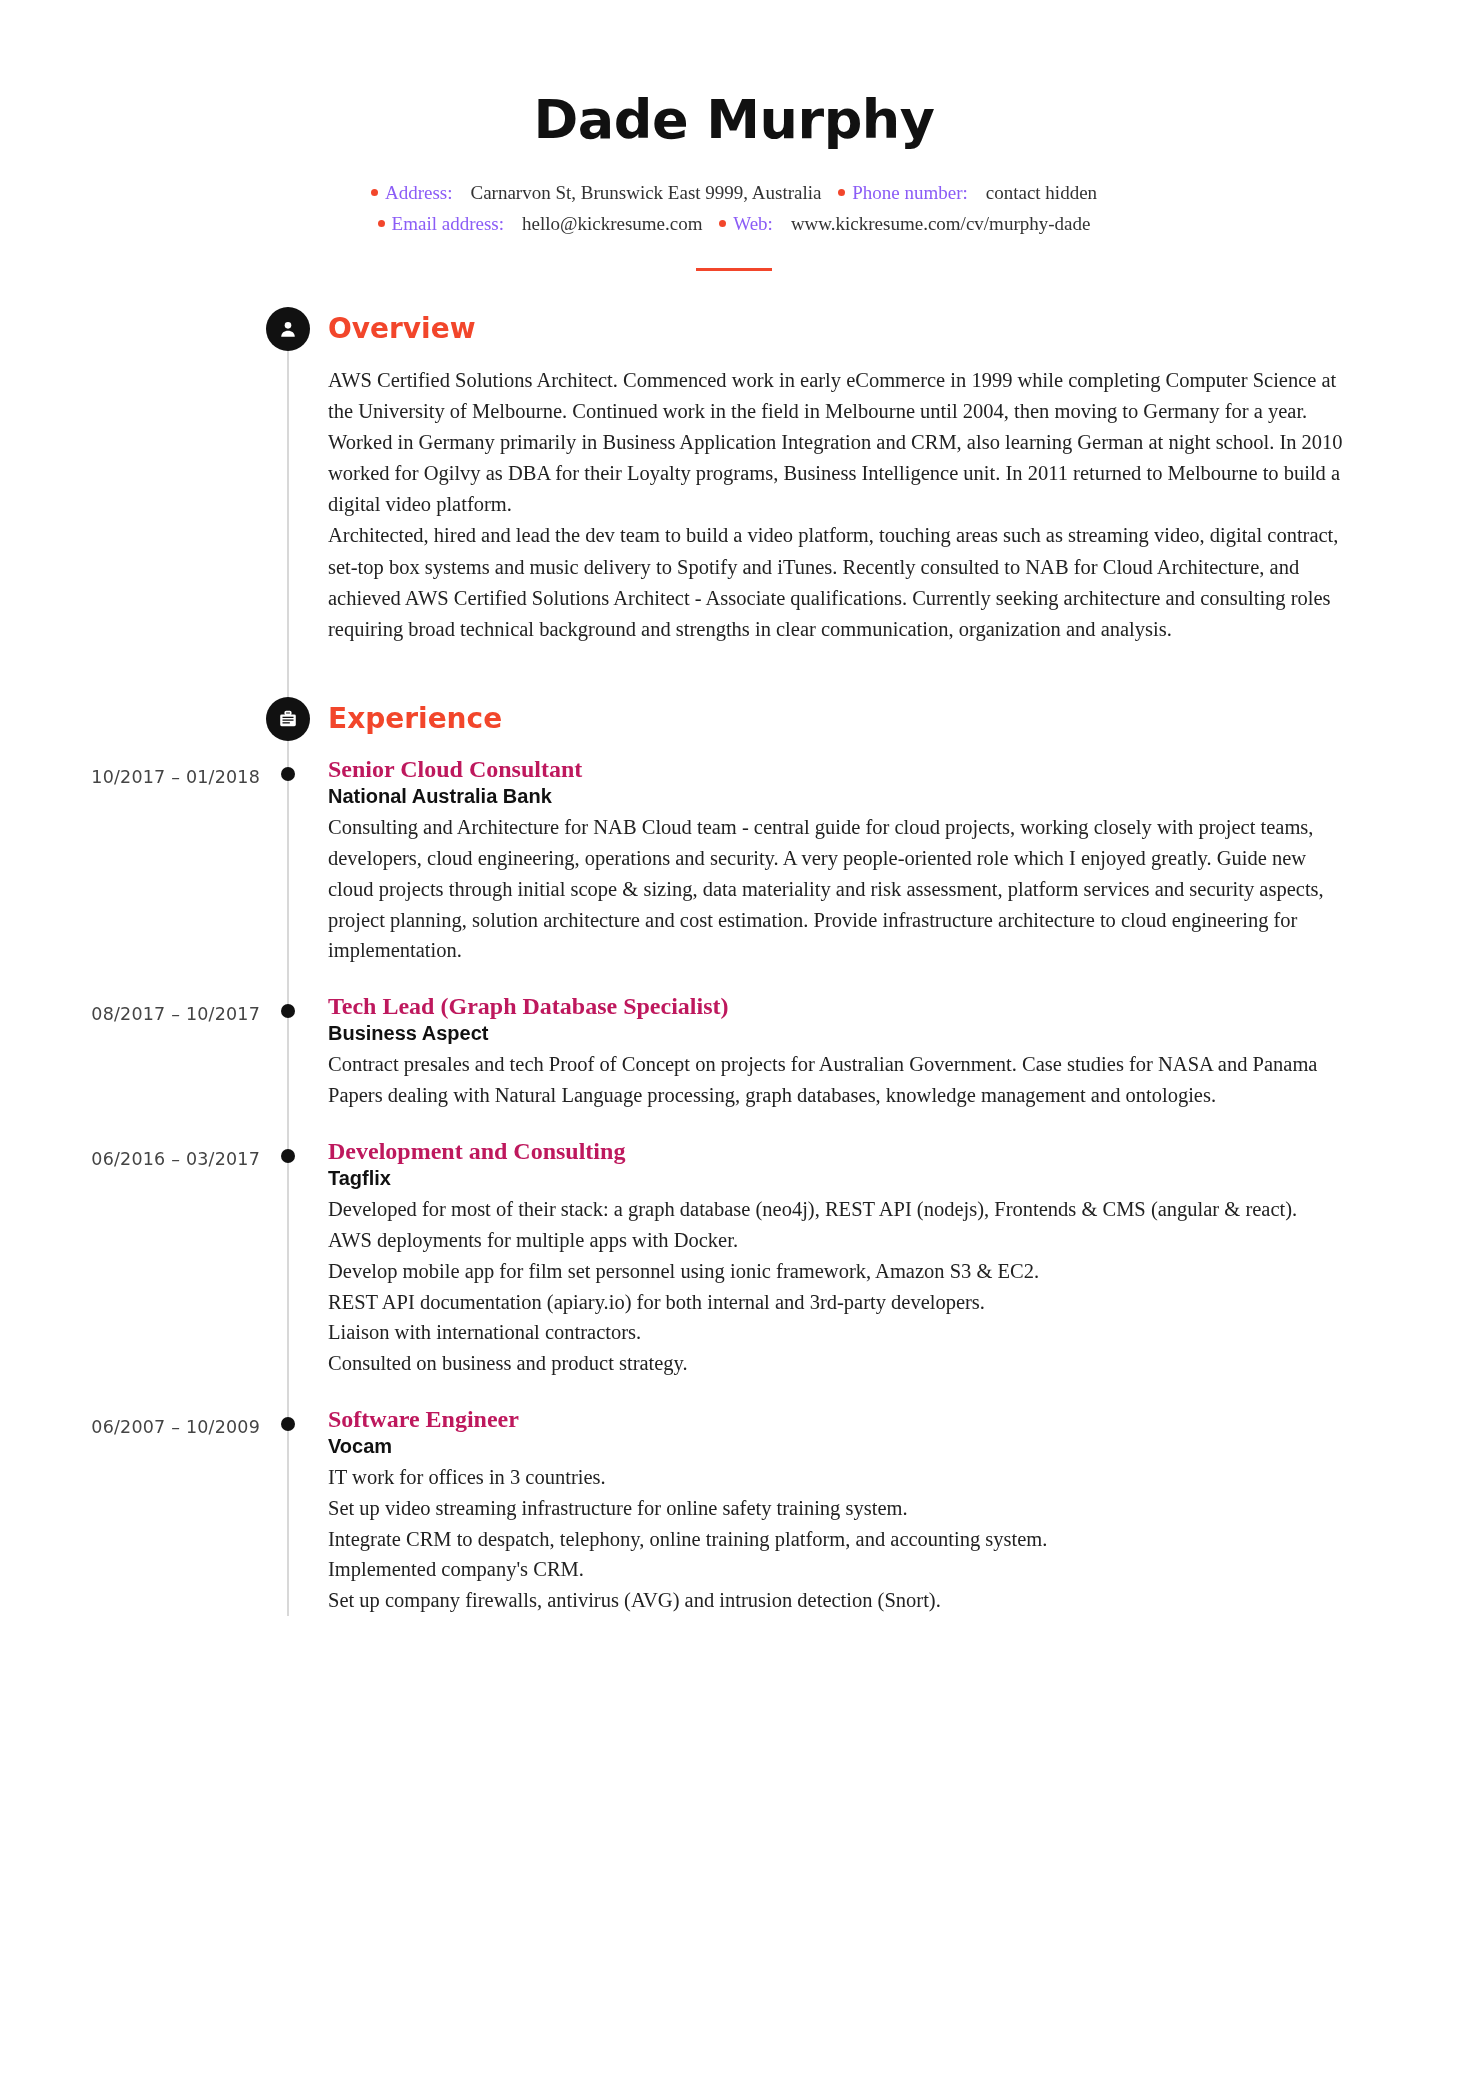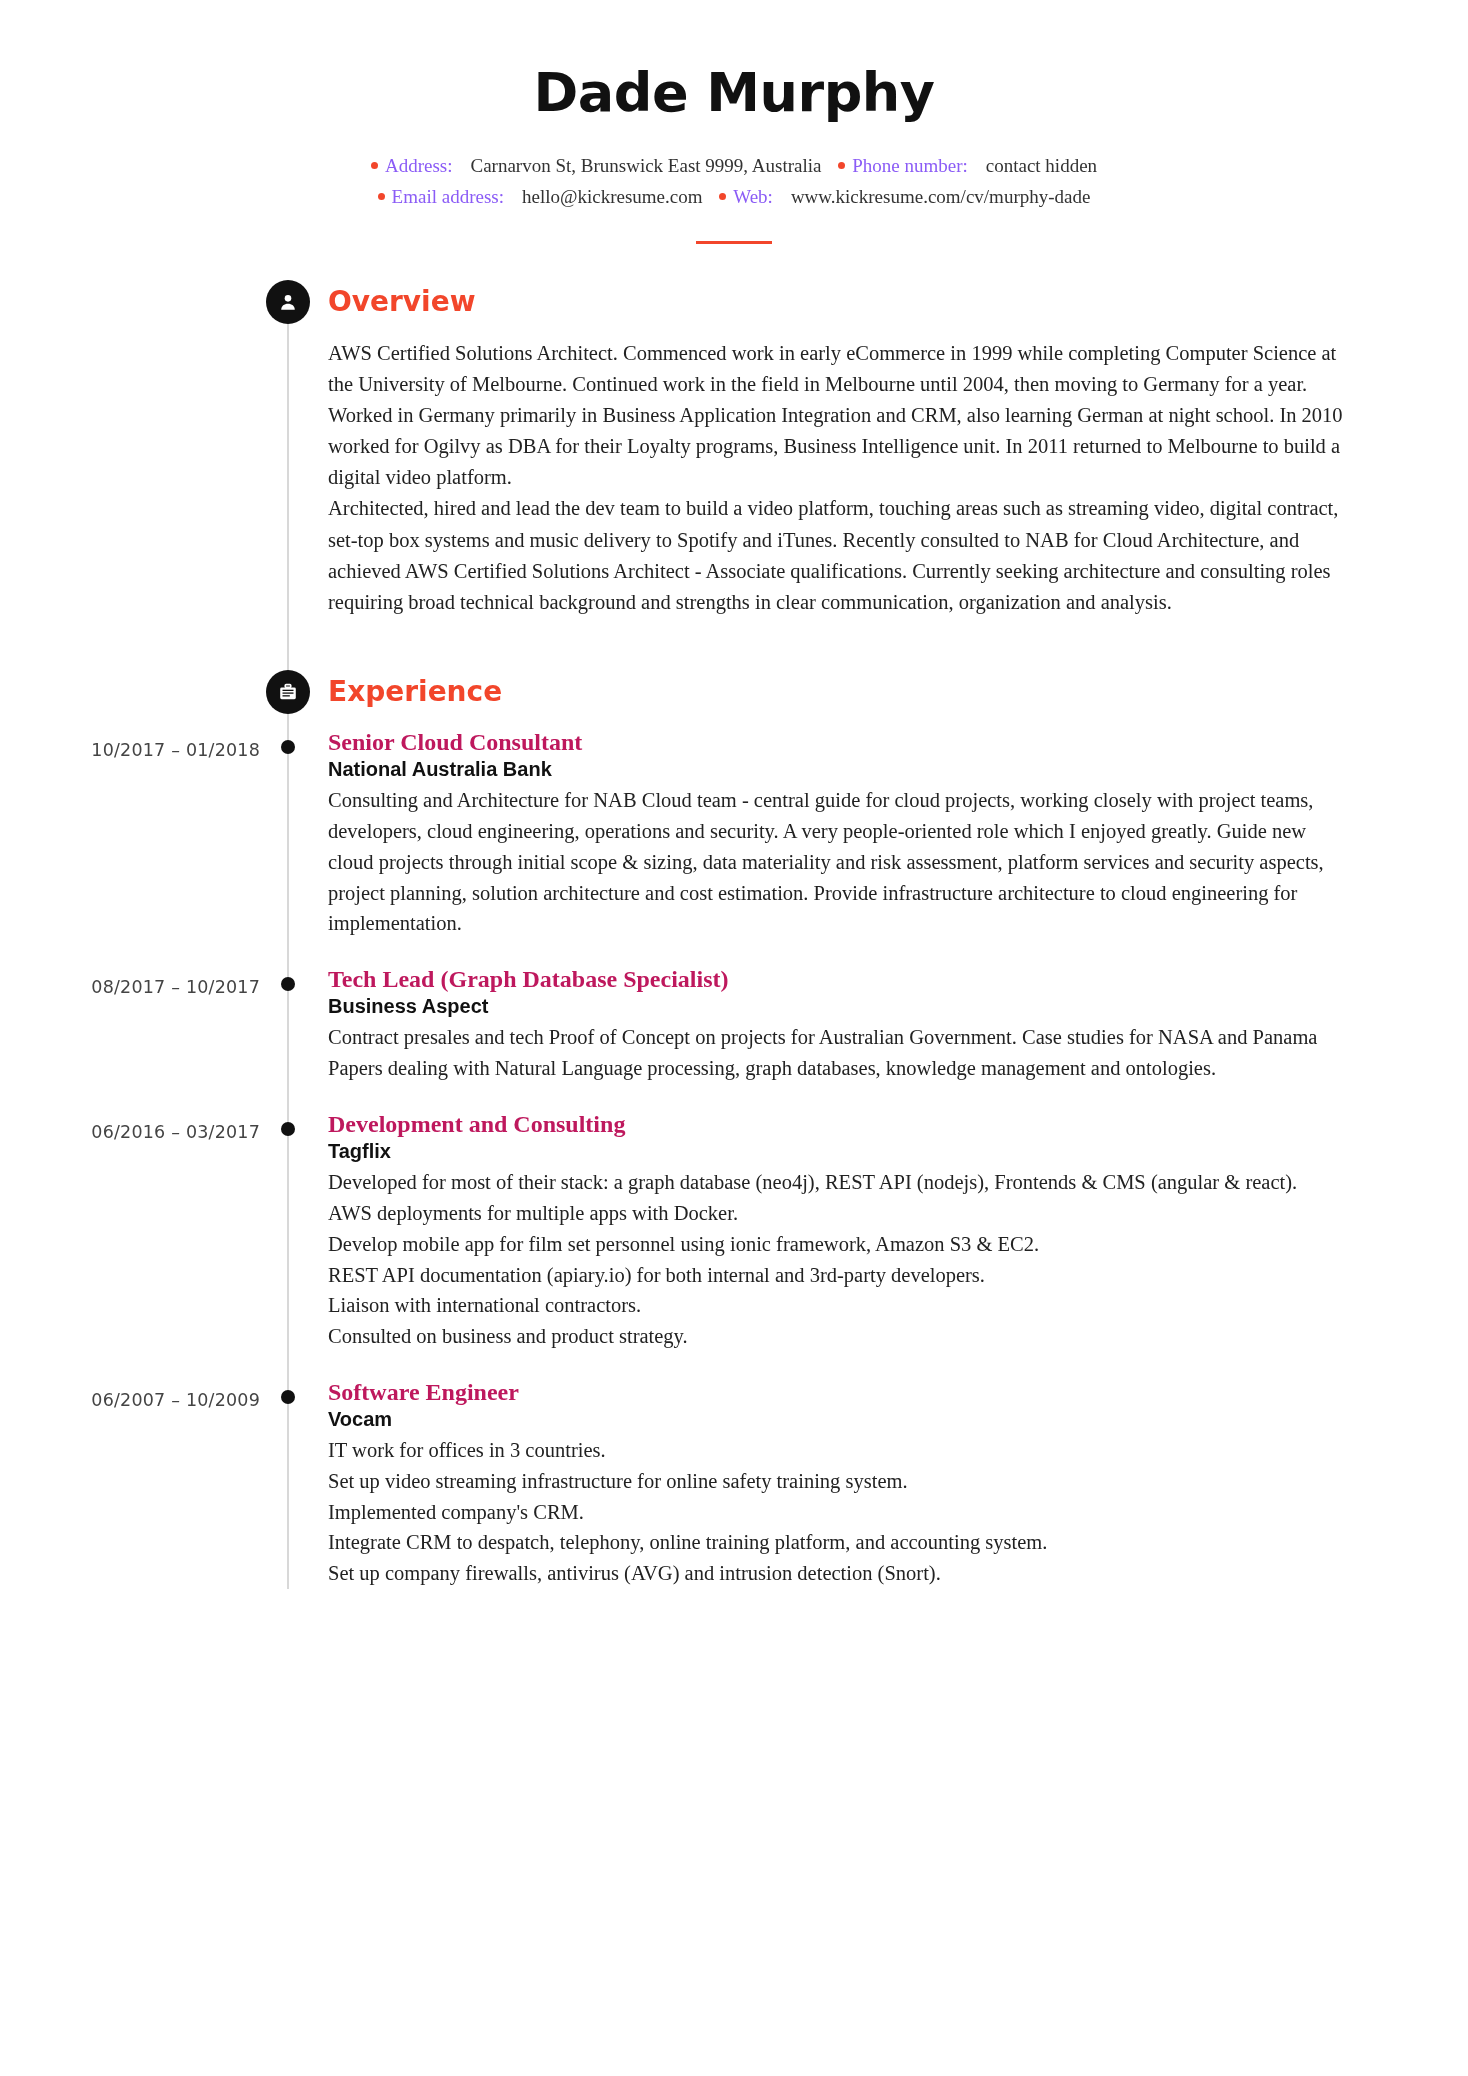--- a/index.html
+++ b/index.html
@@ -12,21 +12,21 @@
     min-height: 2076px;
     font-family: "Liberation Serif", serif;
     color: #1a1a1a;
     -webkit-font-smoothing: antialiased;
   }
   .page {
     position: relative;
     width: 1468px;
     min-height: 2076px;
     box-sizing: border-box;
-    padding: 43px 70px 40px 70px;
+    padding: 70px 70px 40px 70px;
   }
 
   
   .cv-name {
     text-align: center;
     font-family: "DejaVu Sans", sans-serif;
     font-weight: bold;
     font-size: 54px;
     letter-spacing: -0.5px;
     color: #111111;
@@ -280,21 +280,21 @@
       </div>
 
       <div class="entry">
         <div class="entry-date">06/2007 – 10/2009</div>
         <div class="entry-dot"></div>
         <div class="entry-main">
           <div class="entry-title">Software Engineer</div>
           <div class="entry-company">Vocam</div>
           <div class="entry-desc-line">IT work for offices in 3 countries.</div>
           <div class="entry-desc-line">Set up video streaming infrastructure for online safety training system.</div>
+          <div class="entry-desc-line">Integrate CRM to despatch, telephony, online training platform, and accounting system.</div>
           <div class="entry-desc-line">Implemented company's CRM.</div>
-          <div class="entry-desc-line">Integrate CRM to despatch, telephony, online training platform, and accounting system.</div>
           <div class="entry-desc-line">Set up company firewalls, antivirus (AVG) and intrusion detection (Snort).</div>
         </div>
       </div>
 
     </div>
   </div>
 </div>
 
 </body></html>

